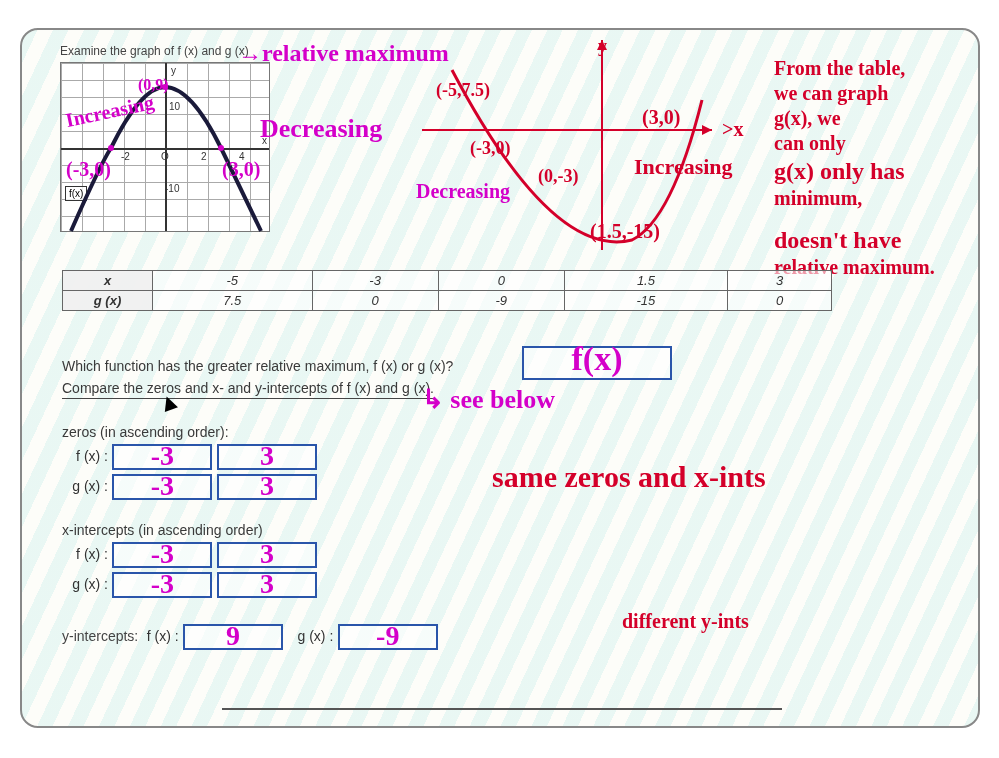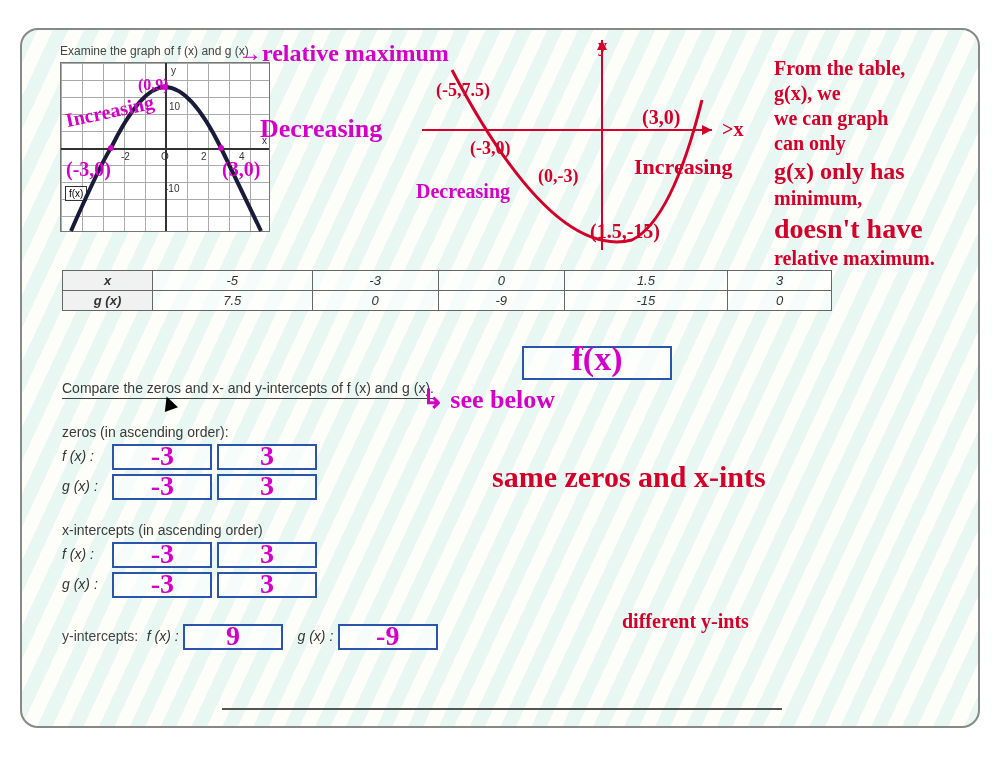--- a/index.html
+++ b/index.html
@@ -64,21 +64,21 @@
     display:inline-block; border:2px solid #2a55aa;
     min-width:120px; height:28px; background: rgba(255,255,255,0.6);
     vertical-align: middle; position: relative;
   }
   .ansbox.sm { min-width:100px; height:26px; }
   .ans-in {
     position:absolute; left:0; right:0; top:-6px;
     text-align:center; font-size:28px;
   }
 
-  .lbl { display:inline-block; width:46px; font-size:14px; color:#333; font-style: italic;}
+  .lbl { display:inline-block; width:46px; font-size:14px; color:#333;  text-align: right;}
 
   .rowgrp { position:absolute; left:40px; }
 
   .cursor-arrow {
     position: absolute;
     width: 0; height: 0;
     border-left: 7px solid transparent;
     border-right: 7px solid transparent;
     border-bottom: 14px solid #000;
     transform: rotate(-20deg);
@@ -138,26 +138,26 @@
   <div class="hand-red" style="position:absolute;left:414px;top:50px;font-size:18px">(-5,7.5)</div>
   <div class="hand-red" style="position:absolute;left:448px;top:108px;font-size:18px">(-3,0)</div>
   <div class="hand-red" style="position:absolute;left:620px;top:76px;font-size:20px">(3,0)</div>
   <div class="hand-red" style="position:absolute;left:516px;top:136px;font-size:18px">(0,-3)</div>
   <div class="hand-red" style="position:absolute;left:568px;top:190px;font-size:20px">(1.5,-15)</div>
   <div class="hand-red" style="position:absolute;left:612px;top:124px;font-size:22px">Increasing</div>
   <div class="hand-mag" style="position:absolute;left:394px;top:150px;font-size:20px">Decreasing</div>
 
   <div style="position:absolute;left:752px;top:26px;width:210px;line-height:1.25">
     <div class="hand-red" style="font-size:20px">From the table,</div>
+    <div class="hand-red" style="font-size:20px">we can graph</div>
     <div class="hand-red" style="font-size:20px">g(x), we</div>
-    <div class="hand-red" style="font-size:20px">we can graph</div>
     <div class="hand-red" style="font-size:20px">can only</div>
     <div class="hand-red" style="font-size:24px">g(x) only has</div>
     <div class="hand-red" style="font-size:20px">minimum,</div>
-    <div class="hand-red" style="font-size:28px;margin-top:0">doesn't have</div>
+    <div class="hand-red" style="font-size:24px;margin-top:14px">doesn't have</div>
     <div class="hand-red" style="font-size:20px">relative maximum.</div>
   </div>
 
   <table class="tbl">
     <tbody>
           <tr>
       <th>x</th>
       <td>-5</td>
       <td>-3</td>
       <td>0</td>
@@ -168,20 +168,21 @@
       <th>g (x)</th>
       <td>7.5</td>
       <td>0</td>
       <td>-9</td>
       <td>-15</td>
       <td>0</td>
     </tr>
   </tbody>
       </table>
 
+  <div class="qline" style="left:40px; top:328px">Which function has the greater relative maximum, f (x) or g (x)?</div>
   <span class="ansbox" style="position:absolute;left:500px;top:316px;min-width:150px;height:34px">
     <span class="hand-mag ans-in" style="font-size:34px;top:-8px">f(x)</span>
   </span>
 
   <div class="qline" style="left:40px; top:350px;border-bottom:1px solid #444;padding-bottom:2px">Compare the zeros and x- and y-intercepts of f (x) and g (x).</div>
   <div class="cursor-arrow" style="left:140px;top:366px"></div>
   <div class="hand-mag" style="position:absolute;left:400px;top:354px;font-size:26px">↳ <span>see below</span></div>
 
   <div class="qline" style="left:40px; top:394px">zeros (in ascending order):</div>
   <div class="rowgrp" style="top:414px">

